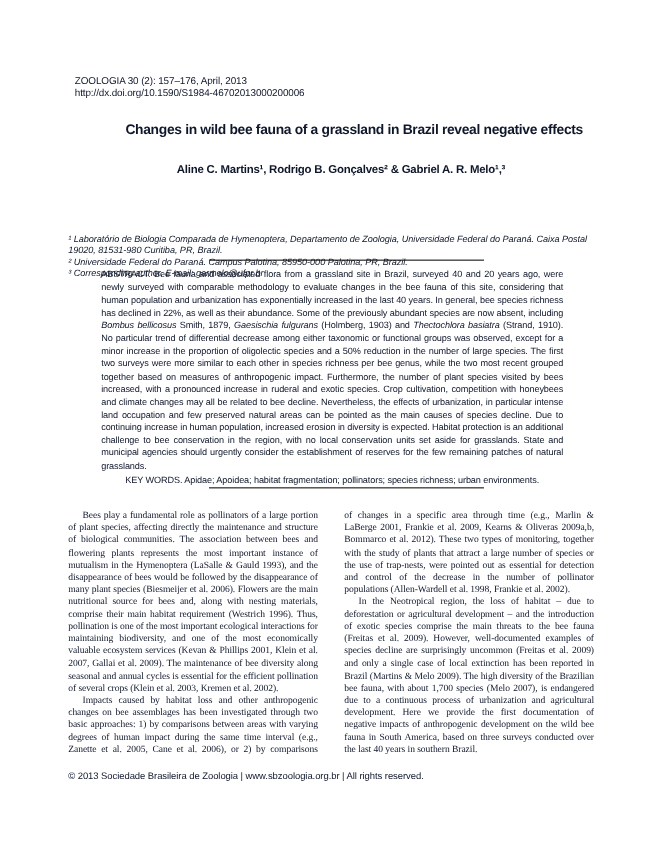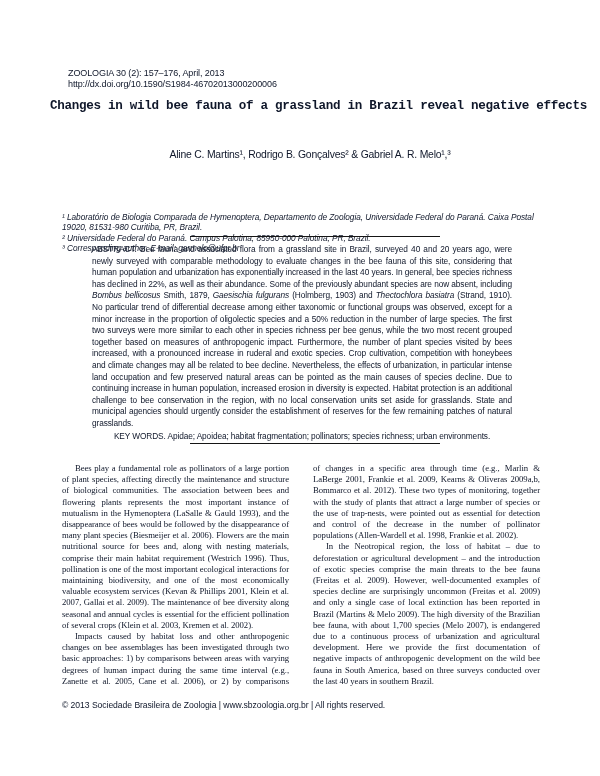--- a/index.html
+++ b/index.html
@@ -3,21 +3,21 @@
 <meta charset="utf-8">
 <style>
   html,body{margin:0;padding:0;background:#ffffff;}
   .page{
     position:relative;width:600px;height:776px;background:#ffffff;
     font-family:"Liberation Sans",sans-serif;color:#0f172a;overflow:hidden;
   }
   .masthead{position:absolute;left:68px;top:68px;font-size:9px;line-height:11px;letter-spacing:-0.1px;white-space:nowrap;}
   .title-block{position:absolute;left:50px;top:97px;width:520px;text-align:center;font-weight:bold;font-size:12.6px;line-height:18.5px;letter-spacing:-0.3px;}
   .title-line{display:block;white-space:nowrap;}
-  .authors{position:absolute;left:50px;top:149px;width:520px;text-align:center;font-weight:normal;font-size:10.4px;letter-spacing:-0.2px;white-space:nowrap;}
+  .authors{position:absolute;left:50px;top:149px;width:520px;text-align:center;font-weight:bold;font-size:10.4px;letter-spacing:-0.2px;white-space:nowrap;}
   .affiliations{position:absolute;left:62px;top:176px;width:480px;font-style:italic;font-size:8.3px;line-height:10.4px;letter-spacing:-0.05px;margin-top:36px;}
   .rule{position:absolute;left:190px;width:250px;border-top:1.5px solid #151515;}
   .rule-top{top:236px;}
   .rule-bottom{top:443px;}
   .abstract{position:absolute;left:92px;top:244px;width:420px;font-size:8.3px;line-height:11.6px;text-align:justify;letter-spacing:-0.1px;}
   .abstract p{margin:0;}
   .abstract .keywords{margin-top:1px;text-align:center;}
   .columns{position:absolute;left:62px;top:463px;width:478px;display:flex;gap:24px;}
   .col{width:233px;font-family:"Liberation Serif",serif;font-size:8.7px;line-height:11.2px;text-align:justify;letter-spacing:-0.05px;}
   .col p{margin:0;text-indent:13px;}
@@ -28,21 +28,21 @@
 </head>
 <body>
 
 <div class="page">
 
   <div class="masthead">
     <div>ZOOLOGIA 30 (2): 157–176, April, 2013</div>
     <div>http://dx.doi.org/10.1590/S1984-46702013000200006</div>
   </div>
 
-  <h1 class="title-block" style="margin:0;font-family:Liberation Mono, monospace;">
+  <h1 class="title-block" style="margin:12px;">
     <span class="title-line">Changes in wild bee fauna of a grassland in Brazil reveal negative effects</span>
   </h1>
 
   <div class="authors">Aline C. Martins¹, Rodrigo B. Gonçalves² &amp; Gabriel A. R. Melo¹,³</div>
 
   <div class="affiliations">
     <div>¹ Laboratório de Biologia Comparada de Hymenoptera, Departamento de Zoologia, Universidade Federal do Paraná. Caixa Postal 19020, 81531-980 Curitiba, PR, Brazil.</div>
     <div>² Universidade Federal do Paraná. Campus Palotina, 85950-000 Palotina, PR, Brazil.</div>
     <div>³ Corresponding author. E-mail: garmelo@ufpr.br</div>
   </div>

